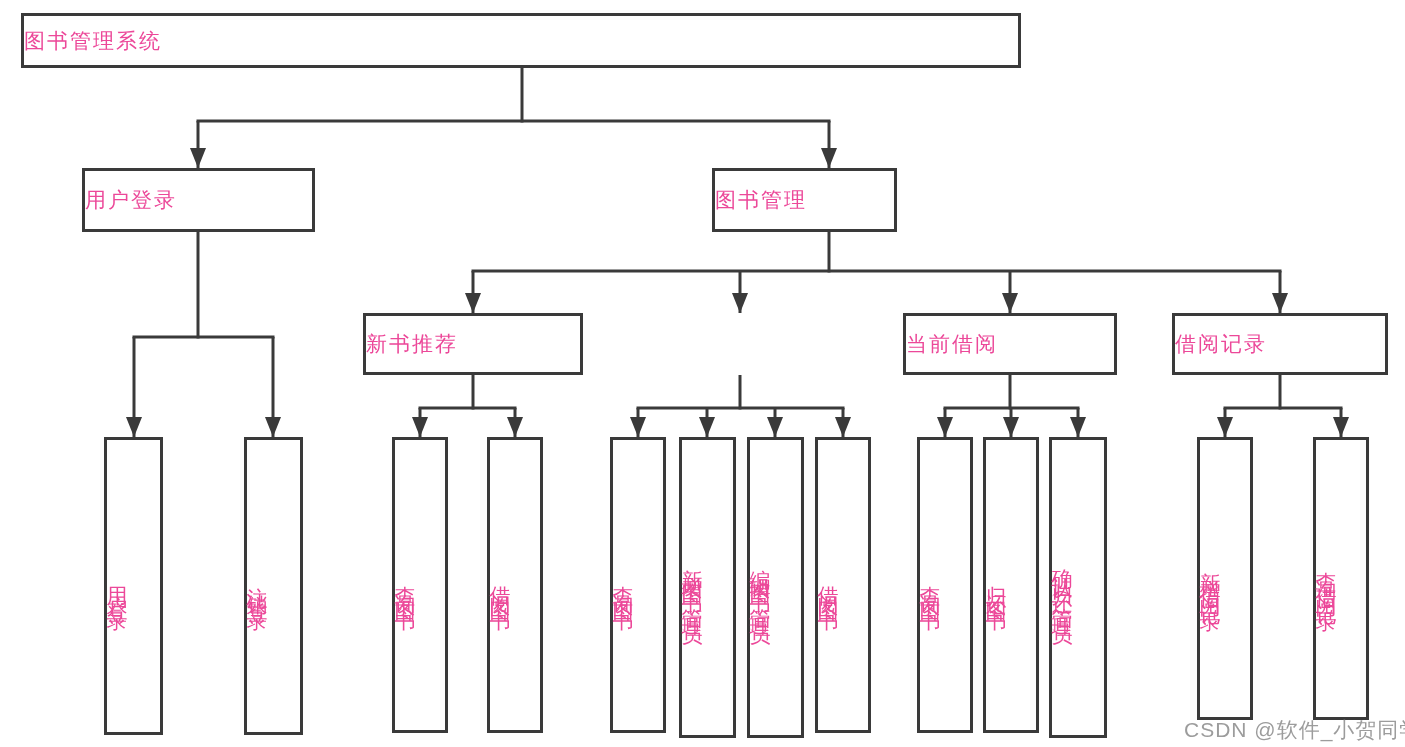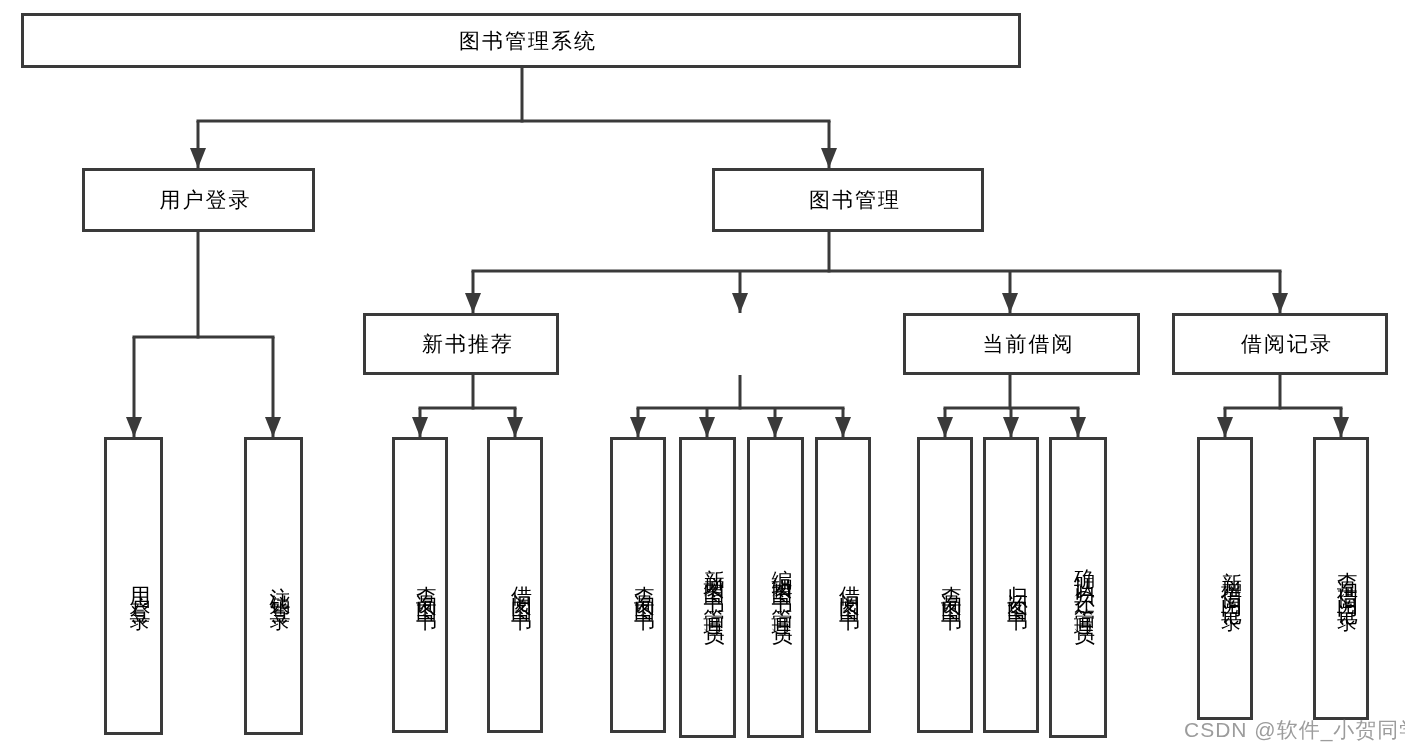--- a/index.html
+++ b/index.html
@@ -9,23 +9,22 @@
     background:#ffffff;
     font-family:"Liberation Sans","DejaVu Sans",sans-serif;
     overflow:hidden;
   }
   .wires{position:absolute;left:0;top:0;width:1405px;height:747px;}
   .box{
     position:absolute;
     box-sizing:border-box;
     background:#ffffff;
     border:3px solid #3a3a3a;
-    display:flex;align-items:center;justify-content:center;
-    color:#000000;
-    padding-left:14px;
+    display:flex;align-items:center;justify-content:flex-start;
+    color:#ec4899;
   }
   .box.h .lbl{
     font-size:21px;
     letter-spacing:2px;
     white-space:nowrap;
   }
   .box.v .lbl{
     writing-mode:vertical-rl;
     font-size:21px;
     letter-spacing:8px;
@@ -96,28 +95,28 @@
     </g>
   </svg>
 
   <div class="box h" style="left:21px;top:13px;width:1000px;height:55px">
     <span class="lbl">图书管理系统</span>
   </div>
 
   <div class="box h" style="left:82px;top:168px;width:233px;height:64px">
     <span class="lbl">用户登录</span>
   </div>
-  <div class="box h" style="left:712px;top:168px;width:272px;height:64px">
+  <div class="box h" style="left:712px;top:168px;width:185px;height:64px">
     <span class="lbl">图书管理</span>
   </div>
 
-  <div class="box h" style="left:363px;top:313px;width:196px;height:62px">
+  <div class="box h" style="left:363px;top:313px;width:220px;height:62px">
     <span class="lbl">新书推荐</span>
   </div>
-  <div class="box h" style="left:903px;top:313px;width:237px;height:62px">
+  <div class="box h" style="left:903px;top:313px;width:214px;height:62px">
     <span class="lbl">当前借阅</span>
   </div>
   <div class="box h" style="left:1172px;top:313px;width:216px;height:62px">
     <span class="lbl">借阅记录</span>
   </div>
 
   <div class="box v" style="left:104px;top:437px;width:59px;height:298px">
     <span class="lbl">用户登录</span>
   </div>
   <div class="box v" style="left:244px;top:437px;width:59px;height:298px">

